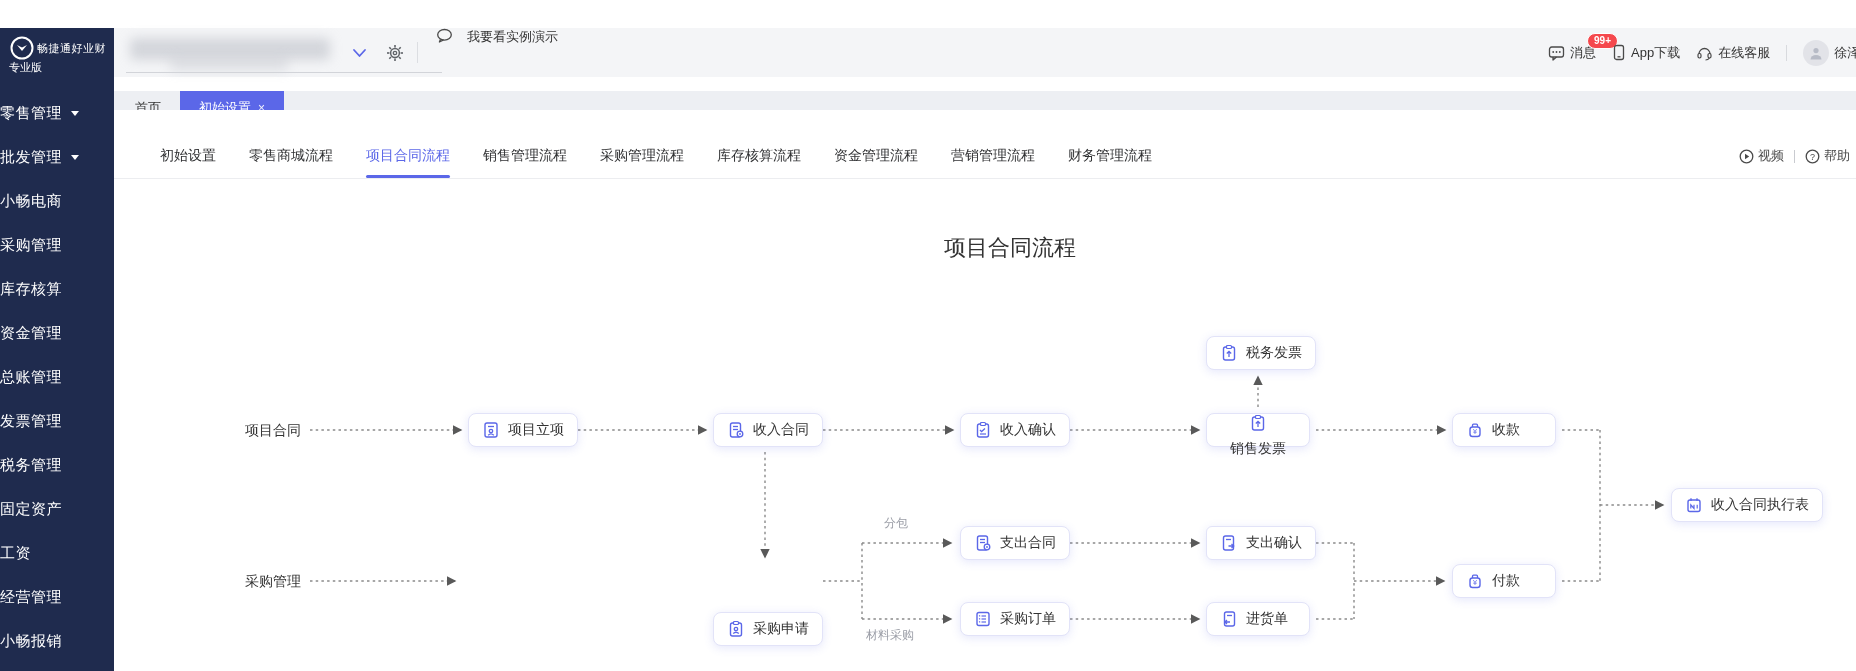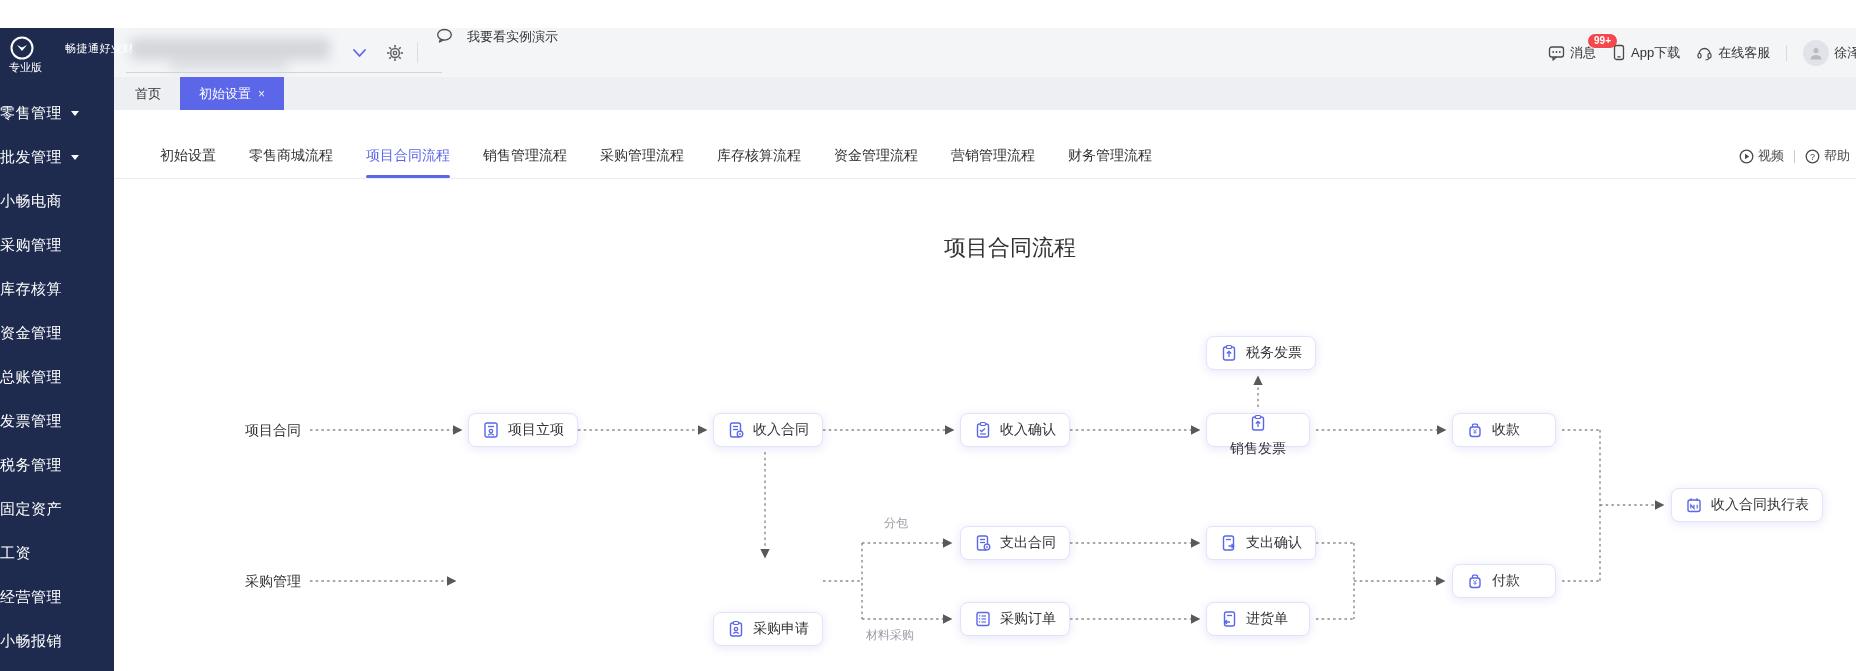--- a/index.html
+++ b/index.html
@@ -11,21 +11,21 @@
   
   .topbar {
     position: absolute; left: 114px; top: 28px; right: 0; height: 49px;
     background: #f4f5f7; display: flex; align-items: center;
   }
   .logo-block {
     position: absolute; left: 0; top: 28px; width: 114px; height: 49px;
     background: #1f2b4e; z-index: 3;
   }
   .logo-mark { position: absolute; left: 9px; top: 7px; }
-  .brand-name { position: absolute; left: 37px; top: 13px; font-size: 11px; color: #fff; white-space: nowrap; letter-spacing: .5px; margin-left: 28px;}
+  .brand-name { position: absolute; left: 37px; top: 13px; font-size: 11px; color: #fff; white-space: nowrap; letter-spacing: .5px;}
   .brand-edition { position: absolute; left: 9px; top: 32px; font-size: 11px; color: #fff; }
   .blur-blob { position: absolute; background: #b9bcc4; filter: blur(6px); opacity: .55; border-radius: 4px; }
   .blob1 { left: 16px; top: 10px; width: 200px; height: 22px; }
   .blob2 { left: 56px; top: 30px; width: 118px; height: 13px; opacity: .35; }
   .input-underline { position: absolute; left: 12px; top: 44px; width: 316px; height: 1px; background: #d2d4d9; }
   .chevron-down { position: absolute; left: 238px; top: 20px; cursor: pointer; }
   .gear { position: absolute; left: 272px; top: 16px; cursor: pointer; }
   .tb-divider { position: absolute; left: 303px; top: 14px; width: 1px; height: 21px; background: #dcdee2; }
   .demo-link { position: absolute; left: 322px; top: 0; height: 49px; display: flex; align-items: flex-start; gap: 14px; font-size: 13px; color: #333; cursor: pointer; }
   .top-right { position: absolute; left: 1434px; top: 0; height: 49px; display: flex; align-items: center; gap: 16px; white-space: nowrap; font-size: 13px; color: #333; }
@@ -44,21 +44,21 @@
     background: #1f2b4e; z-index: 2;
   }
   .menu { padding-top: 14px; }
   .menu-item {
     height: 44px; display: flex; align-items: center; 
     font-size: 15px; color: #fff; letter-spacing: .5px; cursor: pointer;
   }
   .caret { width: 0; height: 0; border-left: 4px solid transparent; border-right: 4px solid transparent; border-top: 5px solid #fff; margin-left: 9px; }
   
   .tabrow {
-    position: absolute; left: 114px; top: 77px; right: 0; height: 33px;
+    position: absolute; left: 114px; top: 91px; right: 0; height: 33px;
     background: #edeff3; display: flex; align-items: stretch;
   }
   .tab-home { width: 64px; margin-left: 2px; display: flex; align-items: center; justify-content: center; font-size: 13px; color: #333; cursor: pointer; }
   .tab-active {
     width: 104px; background: #5b67e8; color: #fff; display: flex; align-items: center;
     justify-content: center; gap: 7px; font-size: 13px; cursor: pointer;
   }
   .tab-close { font-size: 12px; opacity: .9; cursor: pointer; }
   
   .navrow {

